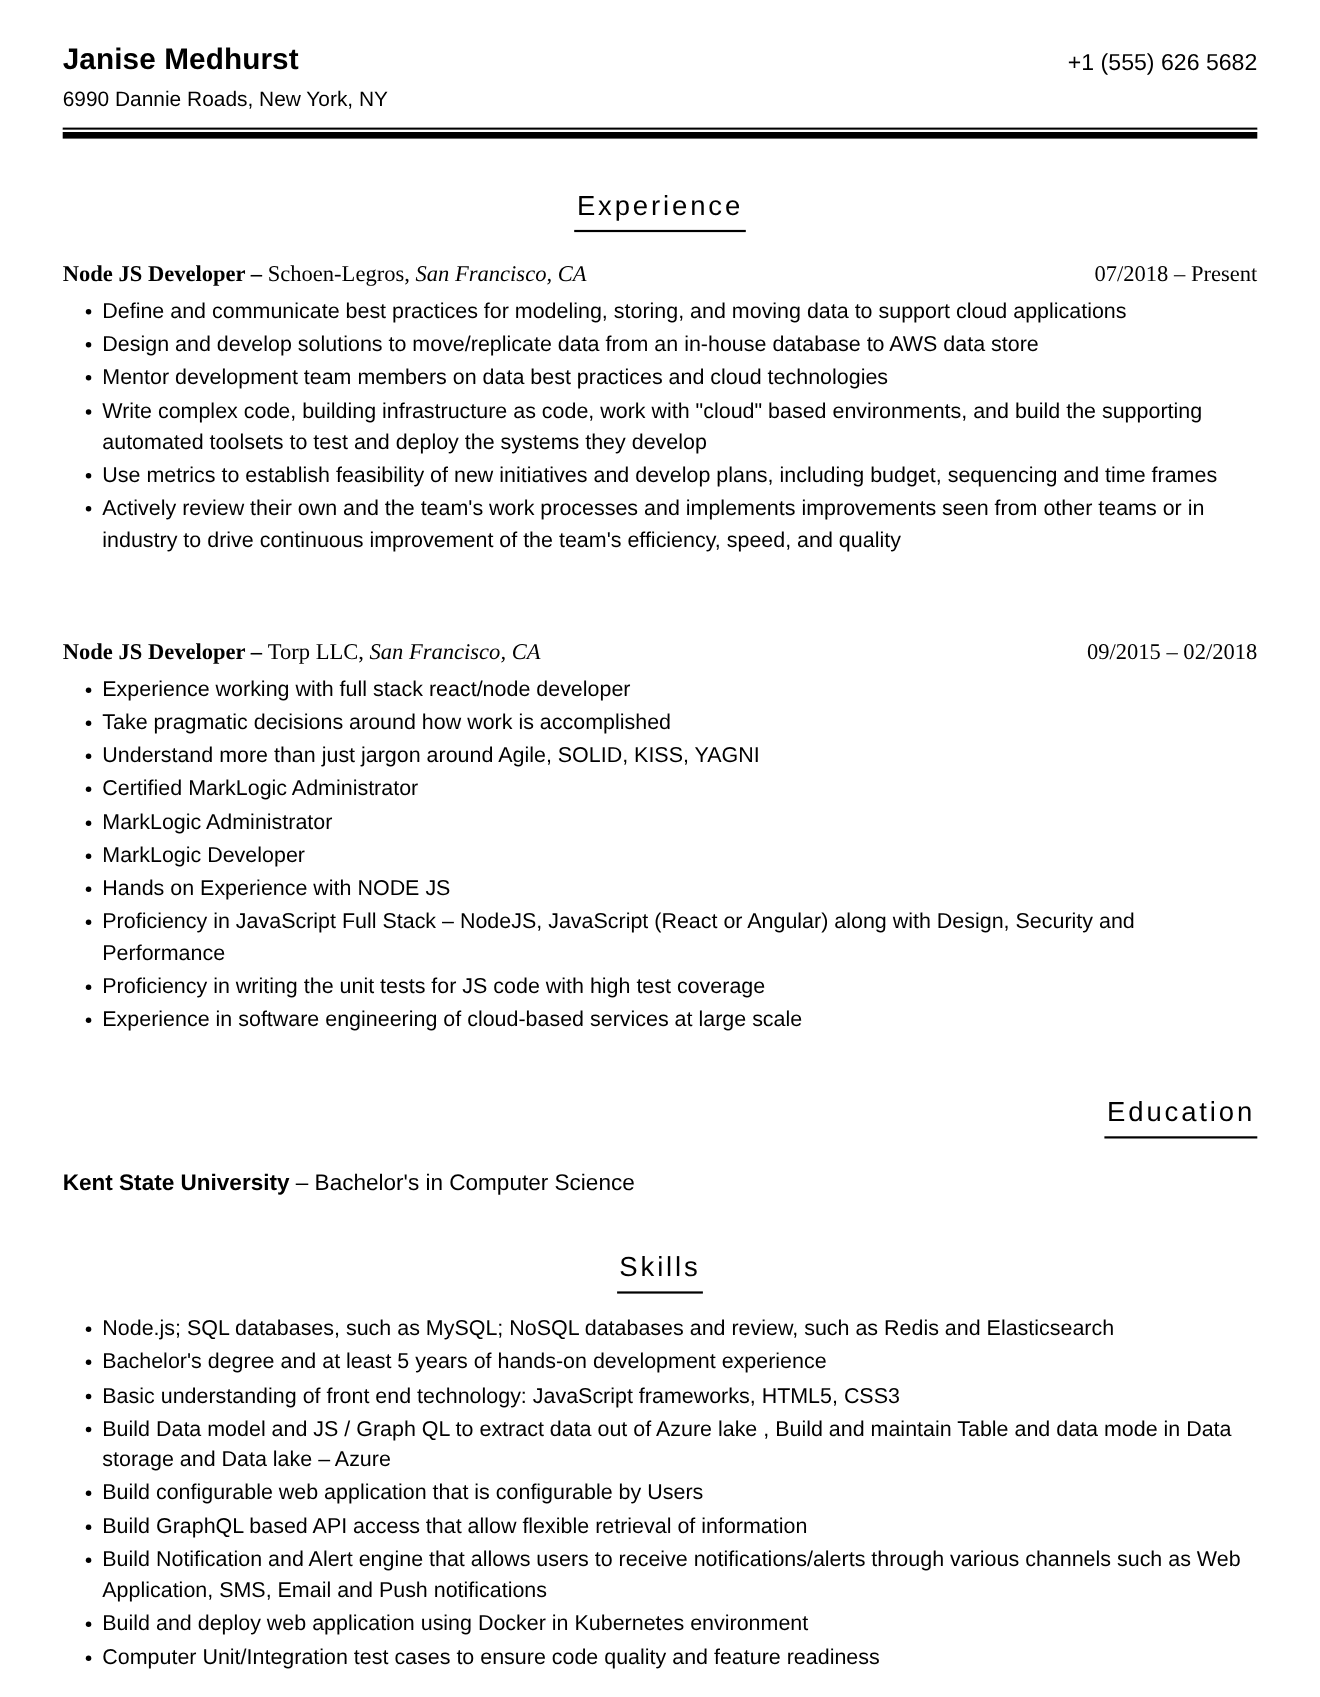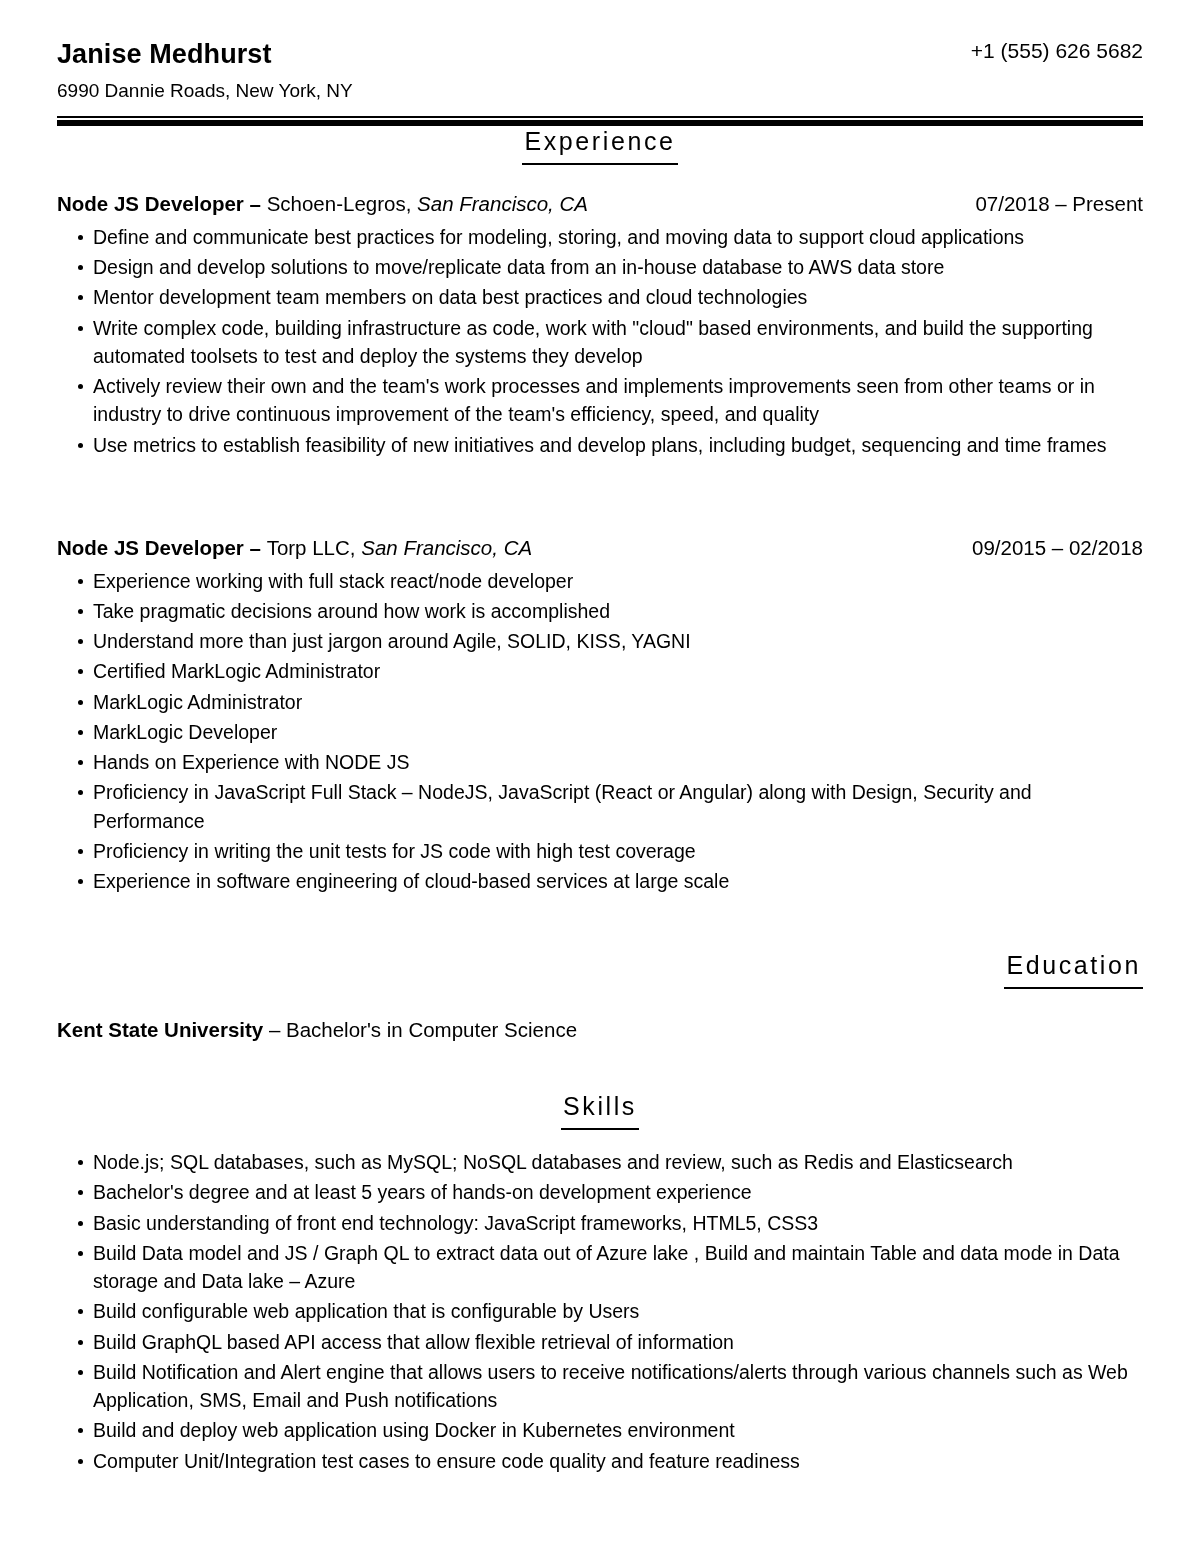--- a/index.html
+++ b/index.html
@@ -20,21 +20,21 @@
     padding: 0 57px;
     overflow: hidden;
   }
 
   
   .header {
     padding-top: 38px;
   }
   .header-top {
     display: flex;
-    align-items: flex-start;
+    align-items: flex-end;
     justify-content: space-between;
   }
   .full-name {
     font-size: 27px;
     font-weight: bold;
     letter-spacing: 0.1px;
     line-height: 1.2;
   }
   .phone {
     font-size: 21px;
@@ -68,34 +68,35 @@
     text-align: center;
     font-size: 25px;
     letter-spacing: 2.6px;
     line-height: 1.2;
   }
   .section-heading span {
     display: inline-block;
     border-bottom: 2px solid #000000;
     padding: 0 2px 7px 2px;
   }
-  .sec-experience { }
+  .sec-experience { margin-top: 46px; }
   .sec-education  { margin-top: 55px; text-align: right; }
   .sec-skills     { margin-top: 48px; }
 
   
   .entry { margin-top: 26px; }
   .entry.second { margin-top: 76px; }
 
   .entry-head {
     display: flex;
     align-items: center;
     justify-content: space-between;
     font-size: 20.5px;
     line-height: 1.25;
+    font-family: Liberation Serif, serif;
   }
   .entry-title { white-space: nowrap; }
   .entry-title .role {
     font-weight: bold;
   }
   .entry-title .company {
     font-weight: normal;
   }
   .entry-title .location {
     font-style: italic;
@@ -168,22 +169,22 @@
       <div class="entry-title">
         <span class="role">Node JS Developer – </span><span class="company">Schoen-Legros</span><span class="company">, </span><span class="location">San Francisco, CA</span>
       </div>
       <div class="entry-dates">07/2018 – Present</div>
     </div>
     <ul class="bullets">
       <li>Define and communicate best practices for modeling, storing, and moving data to support cloud applications</li>
       <li>Design and develop solutions to move/replicate data from an in-house database to AWS data store</li>
       <li>Mentor development team members on data best practices and cloud technologies</li>
       <li>Write complex code, building infrastructure as code, work with "cloud" based environments, and build the supporting automated toolsets to test and deploy the systems they develop</li>
+      <li>Use metrics to establish feasibility of new initiatives and develop plans, including budget, sequencing and time frames</li>
       <li>Actively review their own and the team's work processes and implements improvements seen from other teams or in industry to drive continuous improvement of the team's efficiency, speed, and quality</li>
-      <li>Use metrics to establish feasibility of new initiatives and develop plans, including budget, sequencing and time frames</li>
     </ul>
   </div>
 
   <div class="entry second">
     <div class="entry-head">
       <div class="entry-title">
         <span class="role">Node JS Developer – </span><span class="company">Torp LLC</span><span class="company">, </span><span class="location">San Francisco, CA</span>
       </div>
       <div class="entry-dates">09/2015 – 02/2018</div>
     </div>

